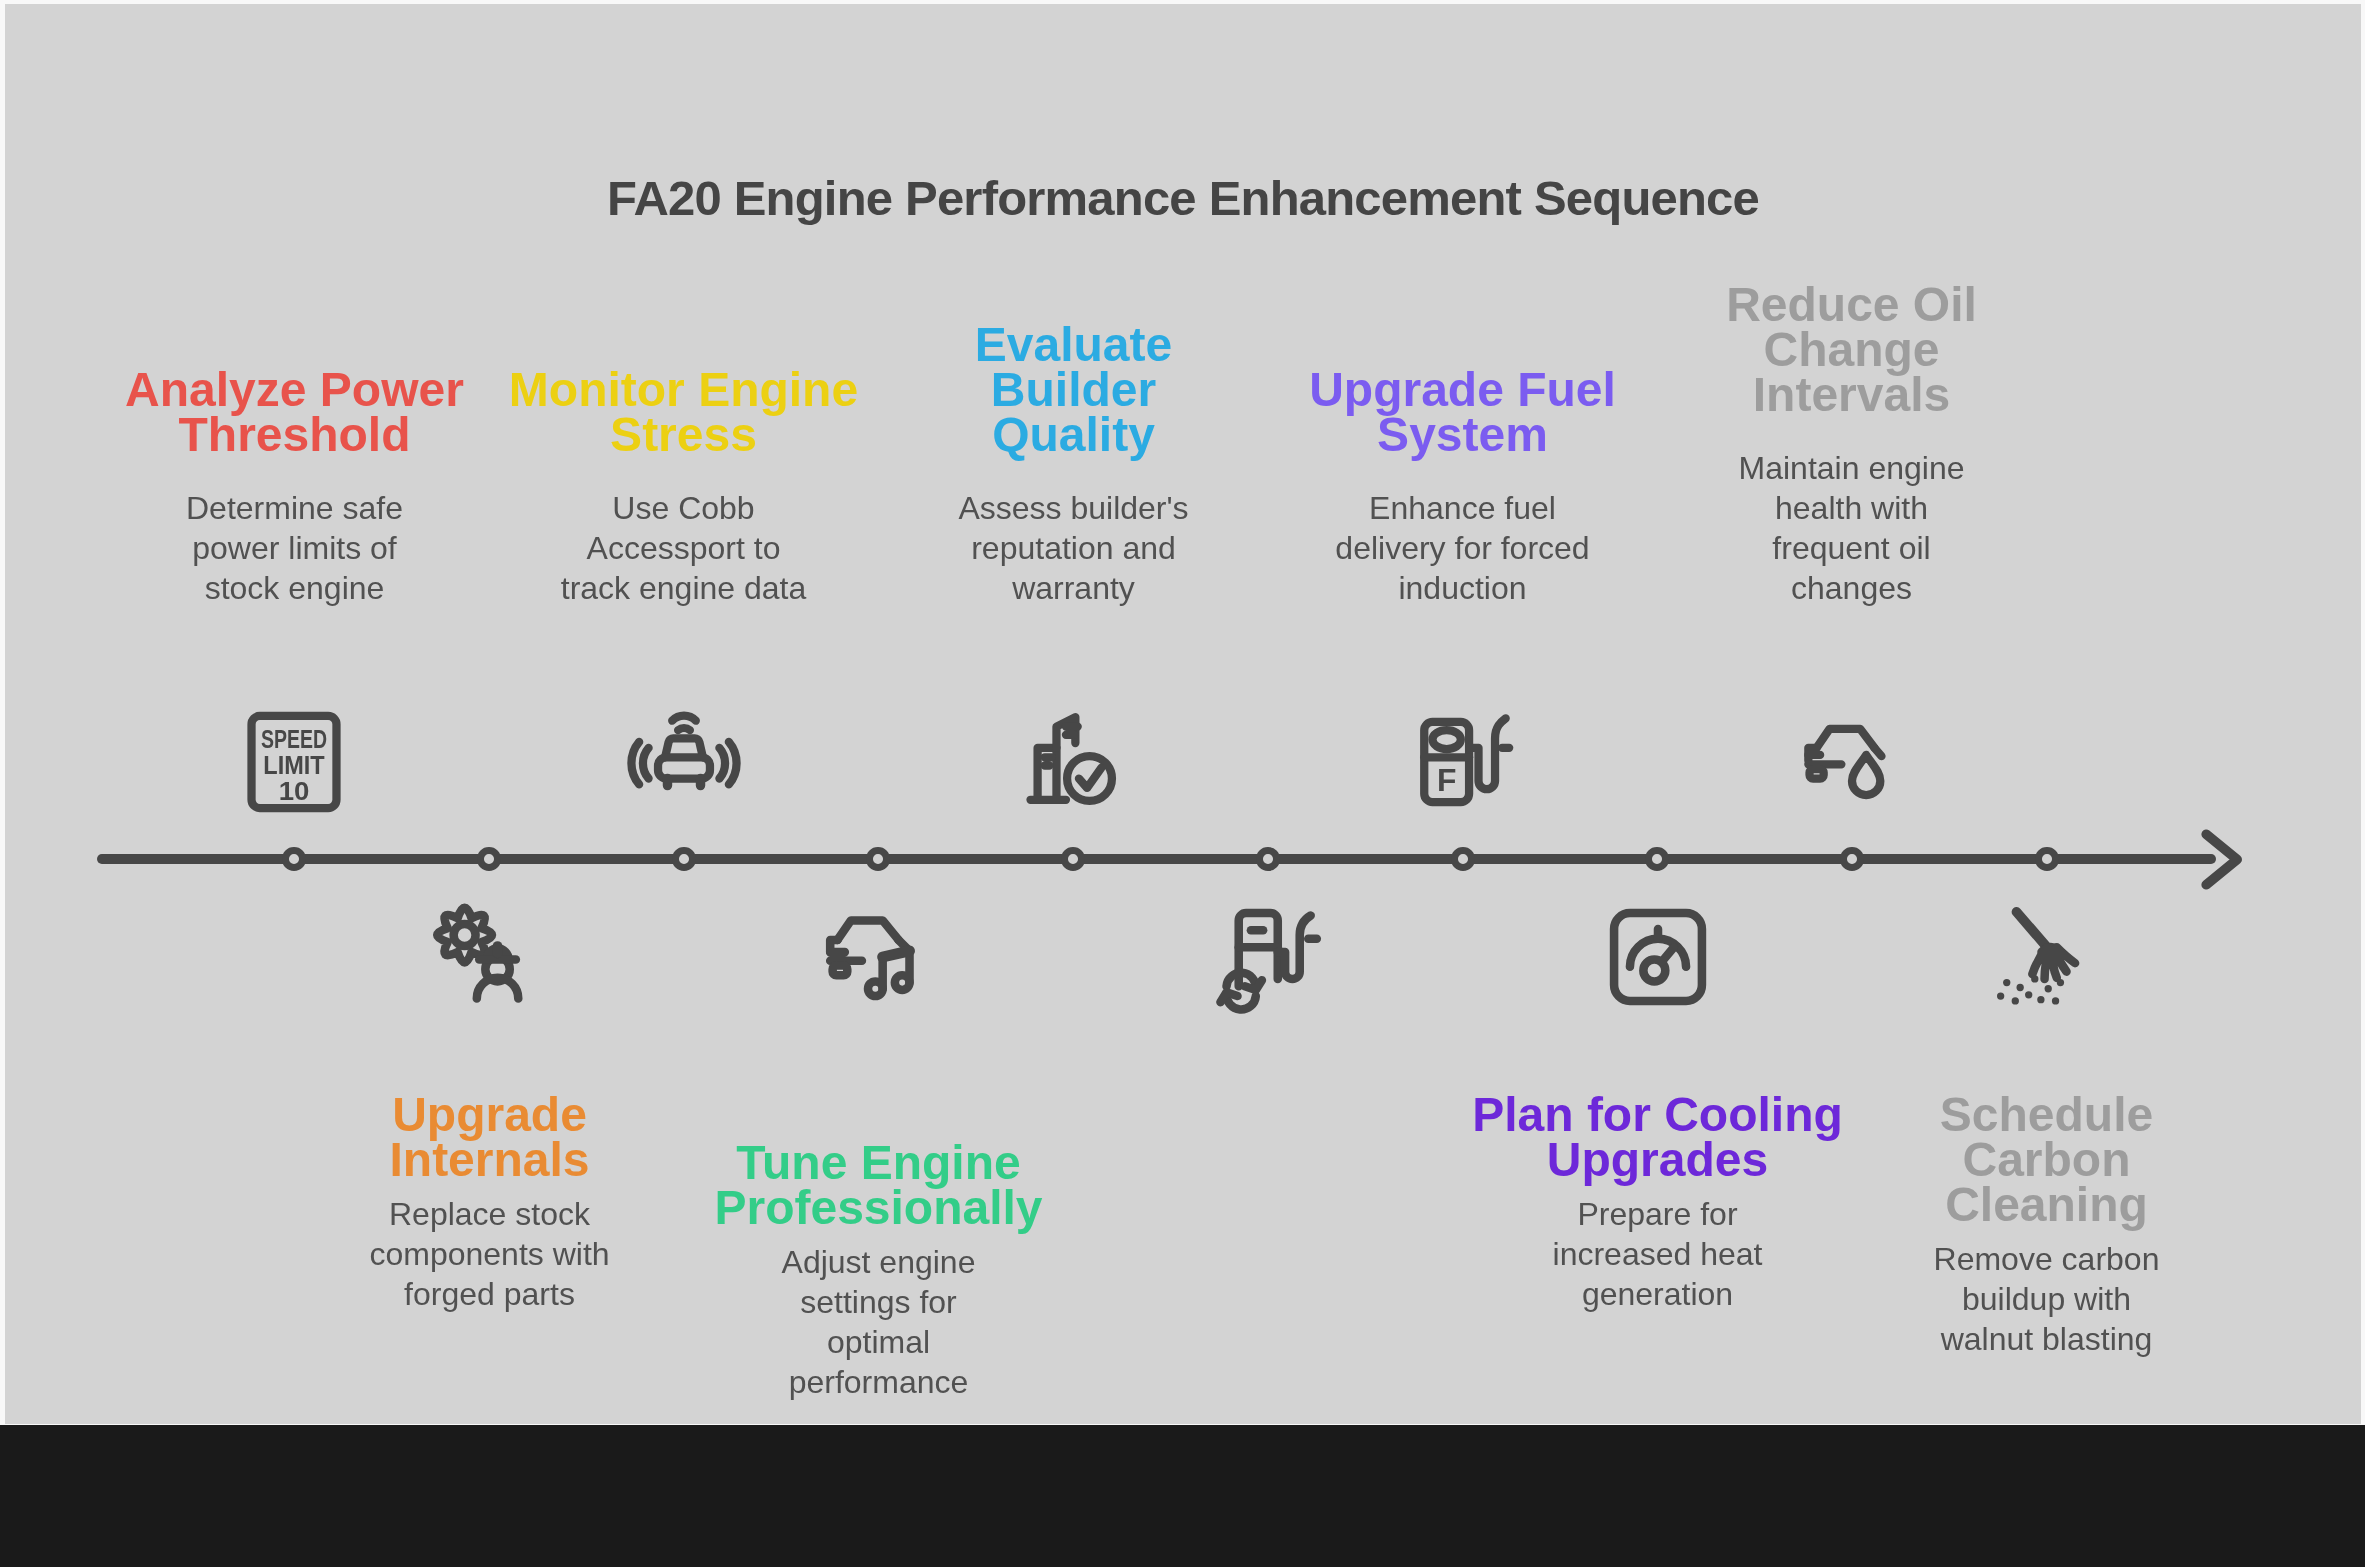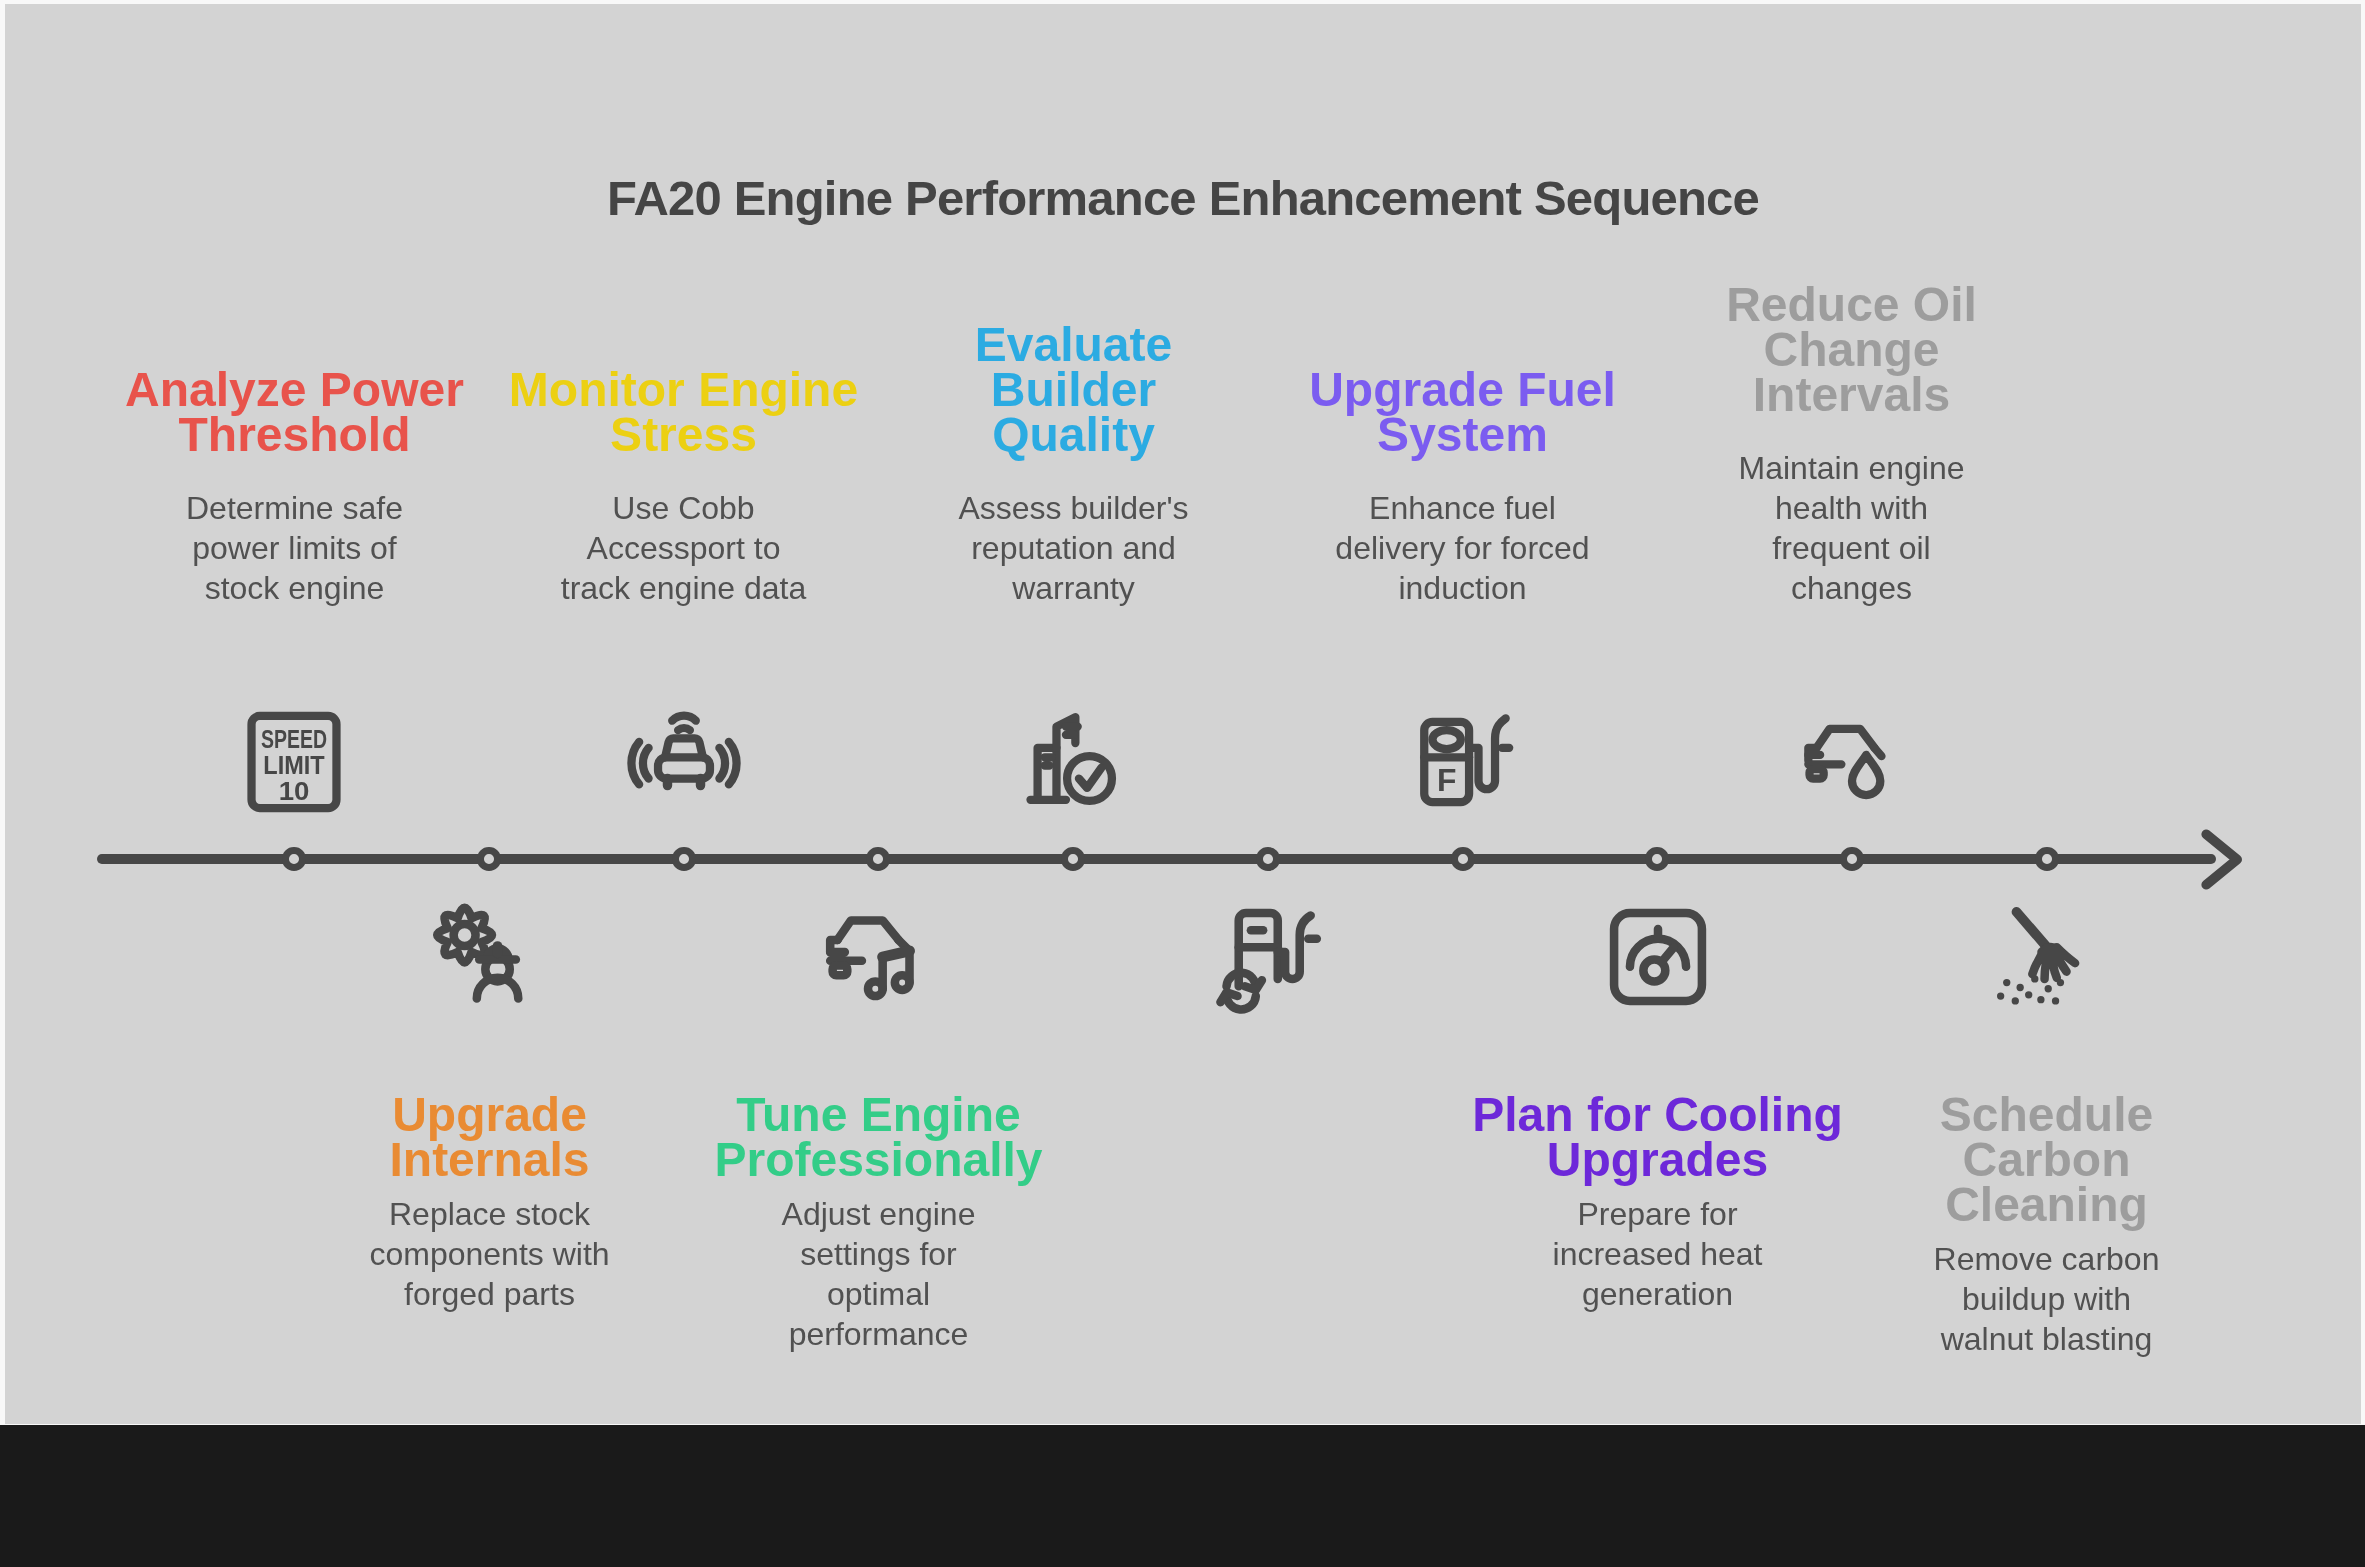--- a/index.html
+++ b/index.html
@@ -91,21 +91,21 @@
   </div>
 
   <div class="step step-bottom" style="left:303px">
     <div class="step-heading" style="color: rgb(233, 139, 51);">Upgrade
 Internals</div>
     <div class="step-desc">Replace stock
 components with
 forged parts</div>
   </div>
   <div class="step step-bottom" style="left:692px">
-    <div class="step-heading" style="color: rgb(51, 205, 136);">Tune Engine
+    <div class="step-heading" style="color: rgb(51, 205, 136); margin-top: 48px;">Tune Engine
 Professionally</div>
     <div class="step-desc">Adjust engine
 settings for
 optimal
 performance</div>
   </div>
   <div class="step step-bottom" style="left:1471px">
     <div class="step-heading" style="color: #6d28d9;">Plan for Cooling
 Upgrades</div>
     <div class="step-desc">Prepare for

